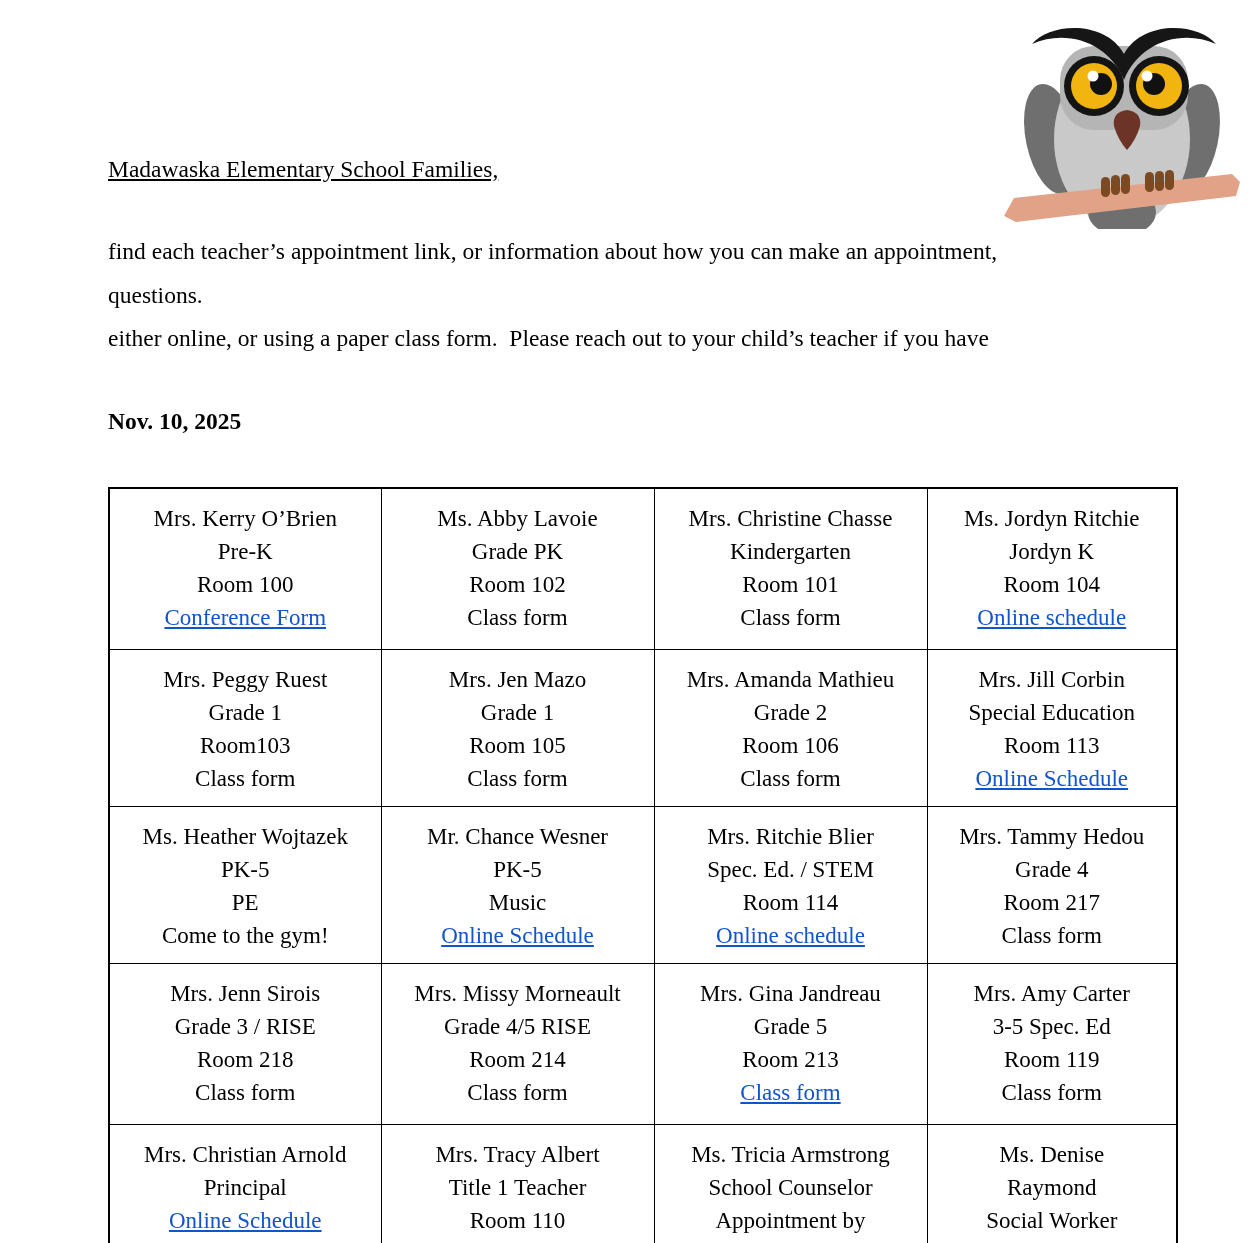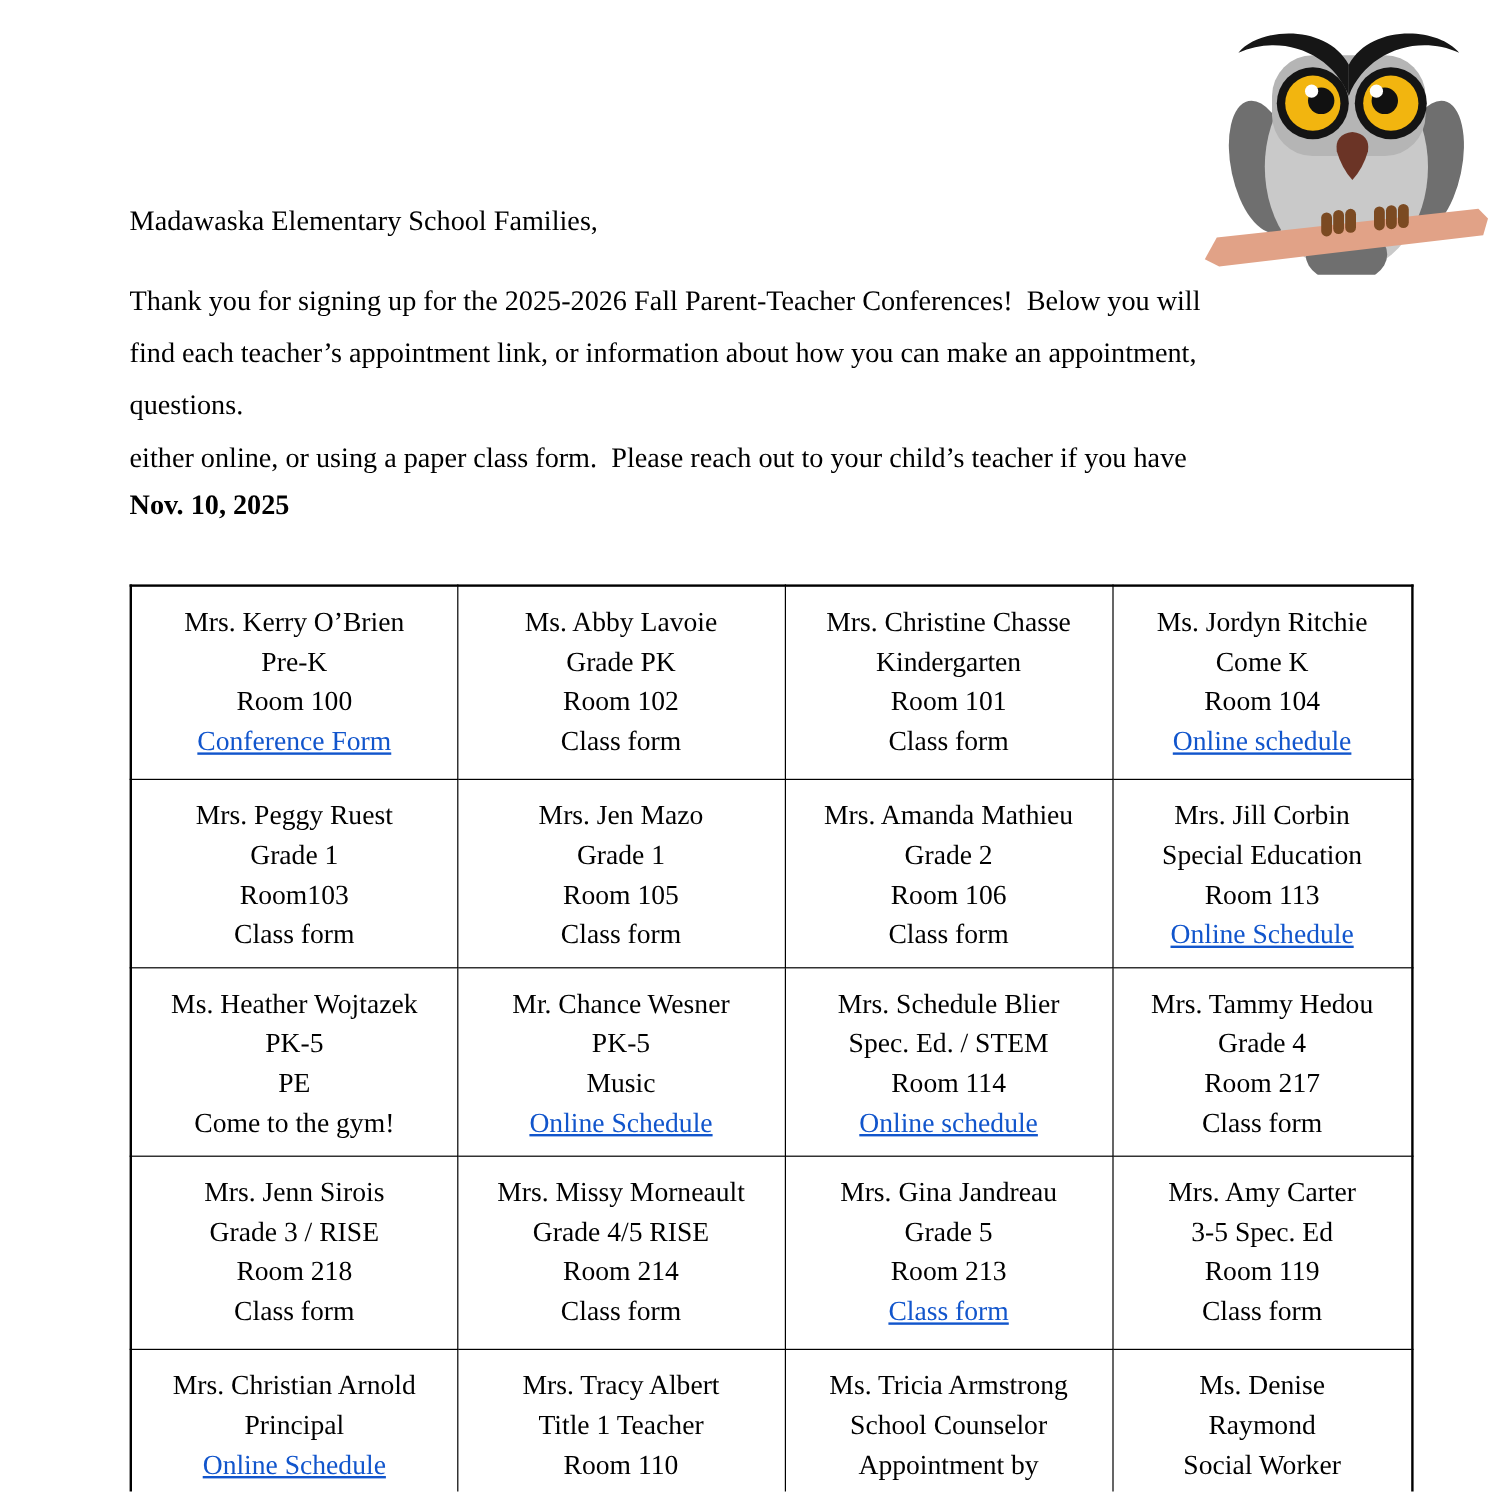--- a/index.html
+++ b/index.html
@@ -5,22 +5,22 @@
   html,body{margin:0;padding:0;}
   .page{
     position:relative;
     width:1260px;height:1243px;
     background:#ffffff;
     overflow:hidden;
     font-family:"Liberation Serif","DejaVu Serif",serif;
     color:#000000;
   }
   .greeting{
-    position:absolute;left:108px;top:170px;
-    font-size:23.5px;line-height:30px;
+    position:absolute;left:108px;top:154px;
+    font-size:23.5px;line-height:30px;text-decoration:underline;
   }
   .intro{
     position:absolute;left:108px;top:230px;width:1130px;
     font-size:23.5px;line-height:43.5px;
   }
   .intro .pline{white-space:pre;}
   .event-block{
     position:absolute;left:108px;top:400px;width:1068px;
     text-align:left;font-weight:bold;
     font-size:23.5px;line-height:43.5px;
@@ -91,21 +91,20 @@
       <rect x="119" y="160" width="9" height="20" rx="4.5" fill="#7b4a22"></rect>
       <rect x="143" y="158" width="9" height="20" rx="4.5" fill="#7b4a22"></rect>
       <rect x="153" y="157" width="9" height="20" rx="4.5" fill="#7b4a22"></rect>
       <rect x="163" y="156" width="9" height="20" rx="4.5" fill="#7b4a22"></rect>
     </g>
   </svg>
 
   <div class="greeting">Madawaska Elementary School Families,</div>
 
   <div class="intro">
-    <div class="pline">Thank you for signing up for the 2025-2026 Fall Parent-Teacher Conferences!  Below you will</div>
     <div class="pline">find each teacher’s appointment link, or information about how you can make an appointment,</div>
     <div class="pline">questions.</div>
     <div class="pline">either online, or using a paper class form.  Please reach out to your child’s teacher if you have</div>
   </div>
 
   <div class="event-block">
     <div>Nov. 10, 2025</div>
   </div>
 
   <table class="conference-table">
@@ -130,21 +129,21 @@
             <div class="cell-line"><span>Class form</span></div>
           </td>
           <td>
             <div class="cell-line"><span>Mrs. Christine Chasse</span></div>
             <div class="cell-line"><span>Kindergarten</span></div>
             <div class="cell-line"><span>Room 101</span></div>
             <div class="cell-line"><span>Class form</span></div>
           </td>
           <td>
             <div class="cell-line"><span>Ms. Jordyn Ritchie</span></div>
-            <div class="cell-line"><span>Come K</span></div>
+            <div class="cell-line"><span>Jordyn K</span></div>
             <div class="cell-line"><span>Room 104</span></div>
             <div class="cell-line"><a class="doc-link" href="#">Online schedule</a></div>
           </td>
         </tr>
         <tr>
           <td>
             <div class="cell-line"><span>Mrs. Peggy Ruest</span></div>
             <div class="cell-line"><span>Grade 1</span></div>
             <div class="cell-line"><span>Room103</span></div>
             <div class="cell-line"><span>Class form</span></div>
@@ -175,21 +174,21 @@
             <div class="cell-line"><span>PE</span></div>
             <div class="cell-line"><span>Come to the gym!</span></div>
           </td>
           <td>
             <div class="cell-line"><span>Mr. Chance Wesner</span></div>
             <div class="cell-line"><span>PK-5</span></div>
             <div class="cell-line"><span>Music</span></div>
             <div class="cell-line"><a class="doc-link" href="#">Online Schedule</a></div>
           </td>
           <td>
-            <div class="cell-line"><span>Mrs. Schedule Blier</span></div>
+            <div class="cell-line"><span>Mrs. Ritchie Blier</span></div>
             <div class="cell-line"><span>Spec. Ed. / STEM</span></div>
             <div class="cell-line"><span>Room 114</span></div>
             <div class="cell-line"><a class="doc-link" href="#">Online schedule</a></div>
           </td>
           <td>
             <div class="cell-line"><span>Mrs. Tammy Hedou</span></div>
             <div class="cell-line"><span>Grade 4</span></div>
             <div class="cell-line"><span>Room 217</span></div>
             <div class="cell-line"><span>Class form</span></div>
           </td>

